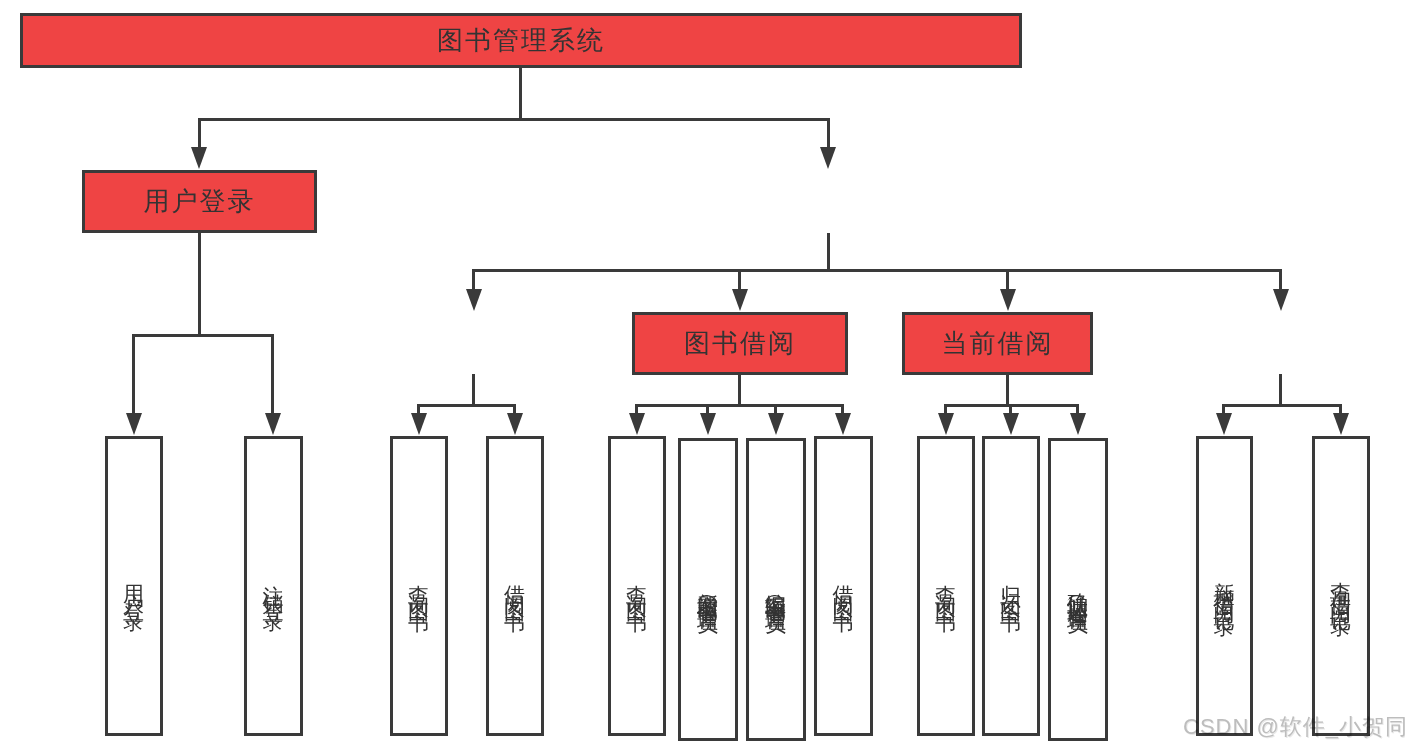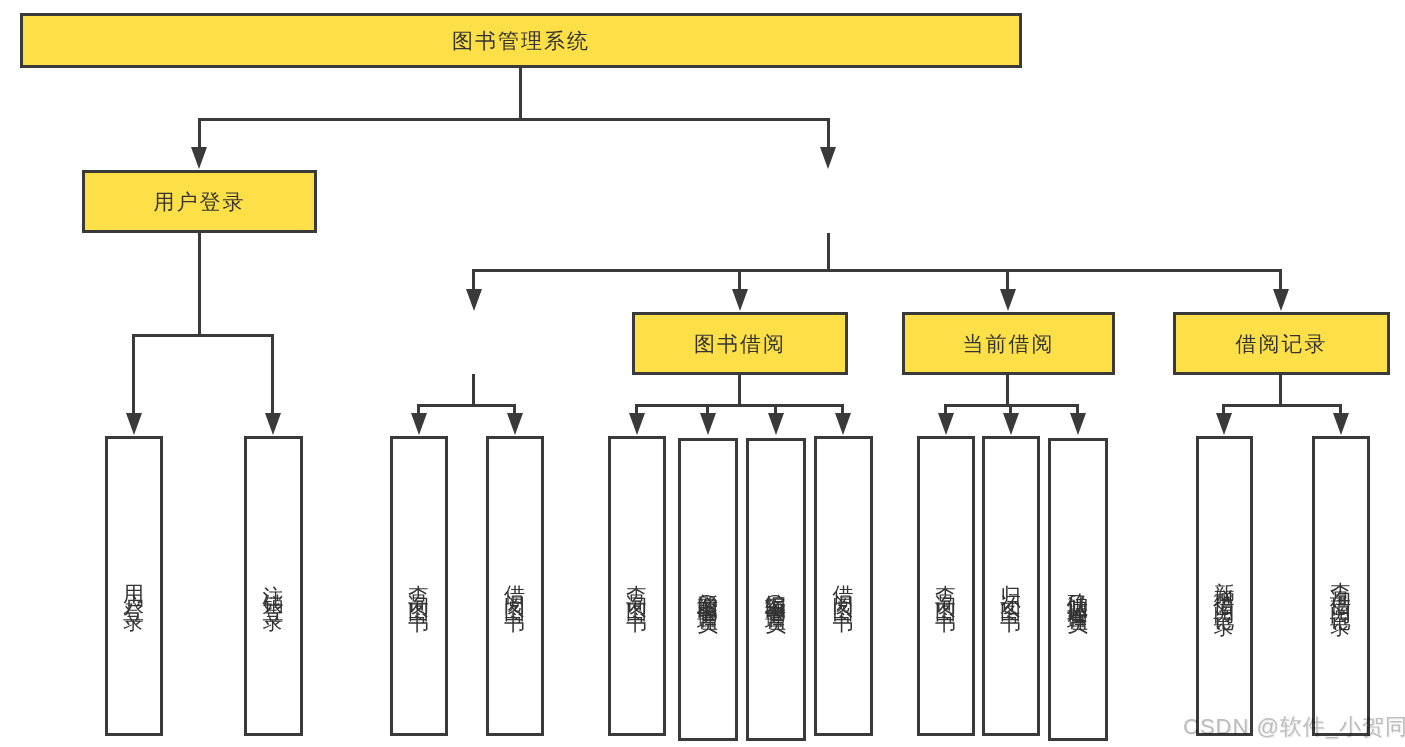--- a/index.html
+++ b/index.html
@@ -14,25 +14,25 @@
     width: 1405px;
     height: 747px;
     background: var(--bg);
     font-family: "Liberation Sans", "DejaVu Sans", sans-serif;
     overflow: hidden;
   }
   .hbox {
     position: absolute;
     box-sizing: border-box;
     border: 3px solid var(--line);
-    background: #fde047;
+    background: #ef4444;
     display: flex;
     align-items: center;
     justify-content: center;
-    font-size: 21px;
+    font-size: 26px;
     letter-spacing: 2px;
     color: var(--text);
     z-index: 2;
   }
   .leaf {
     position: absolute;
     box-sizing: border-box;
     border: 3px solid var(--line);
     background: #ffffff;
     display: flex;
@@ -87,25 +87,22 @@
     <span>图书管理系统</span>
   </div>
 
   <div class="hbox" style="left:82px; top:170px; width:235px; height:63px;">
     <span>用户登录</span>
   </div>
 
   <div class="hbox" style="left:632px; top:312px; width:216px; height:63px;text-align:center;">
     <span>图书借阅</span>
   </div>
-  <div class="hbox" style="left:902px; top:312px; width:213px; height:63px;">
+  <div class="hbox" style="left:902px; top:312px; width:191px; height:63px;">
     <span>当前借阅</span>
-  </div>
-  <div class="hbox" style="left:1173px; top:312px; width:217px; height:63px;">
-    <span>借阅记录</span>
   </div>
 
   <div class="leaf" style="left:105px; width:58px;">
     <span class="vtext">用户登录</span>
   </div>
   <div class="leaf" style="left:244px; width:59px;">
     <span class="vtext">注销登录</span>
   </div>
 
   <div class="leaf" style="left:390px; width:58px;">

